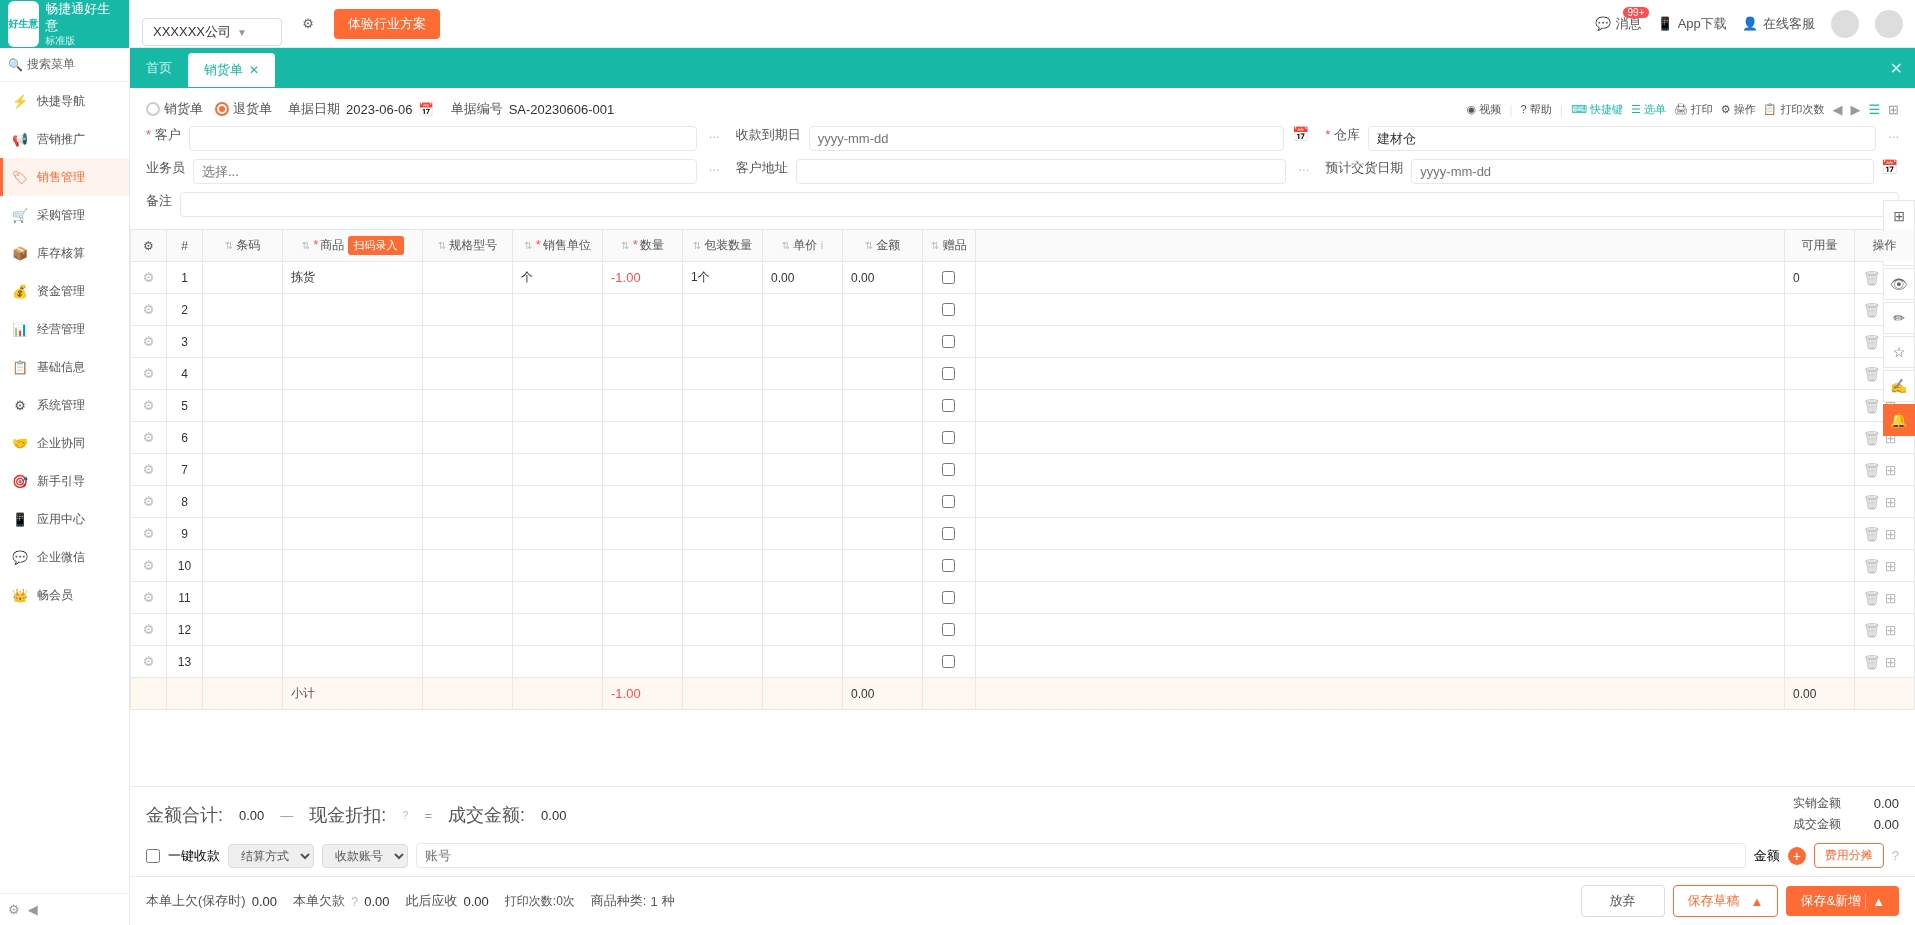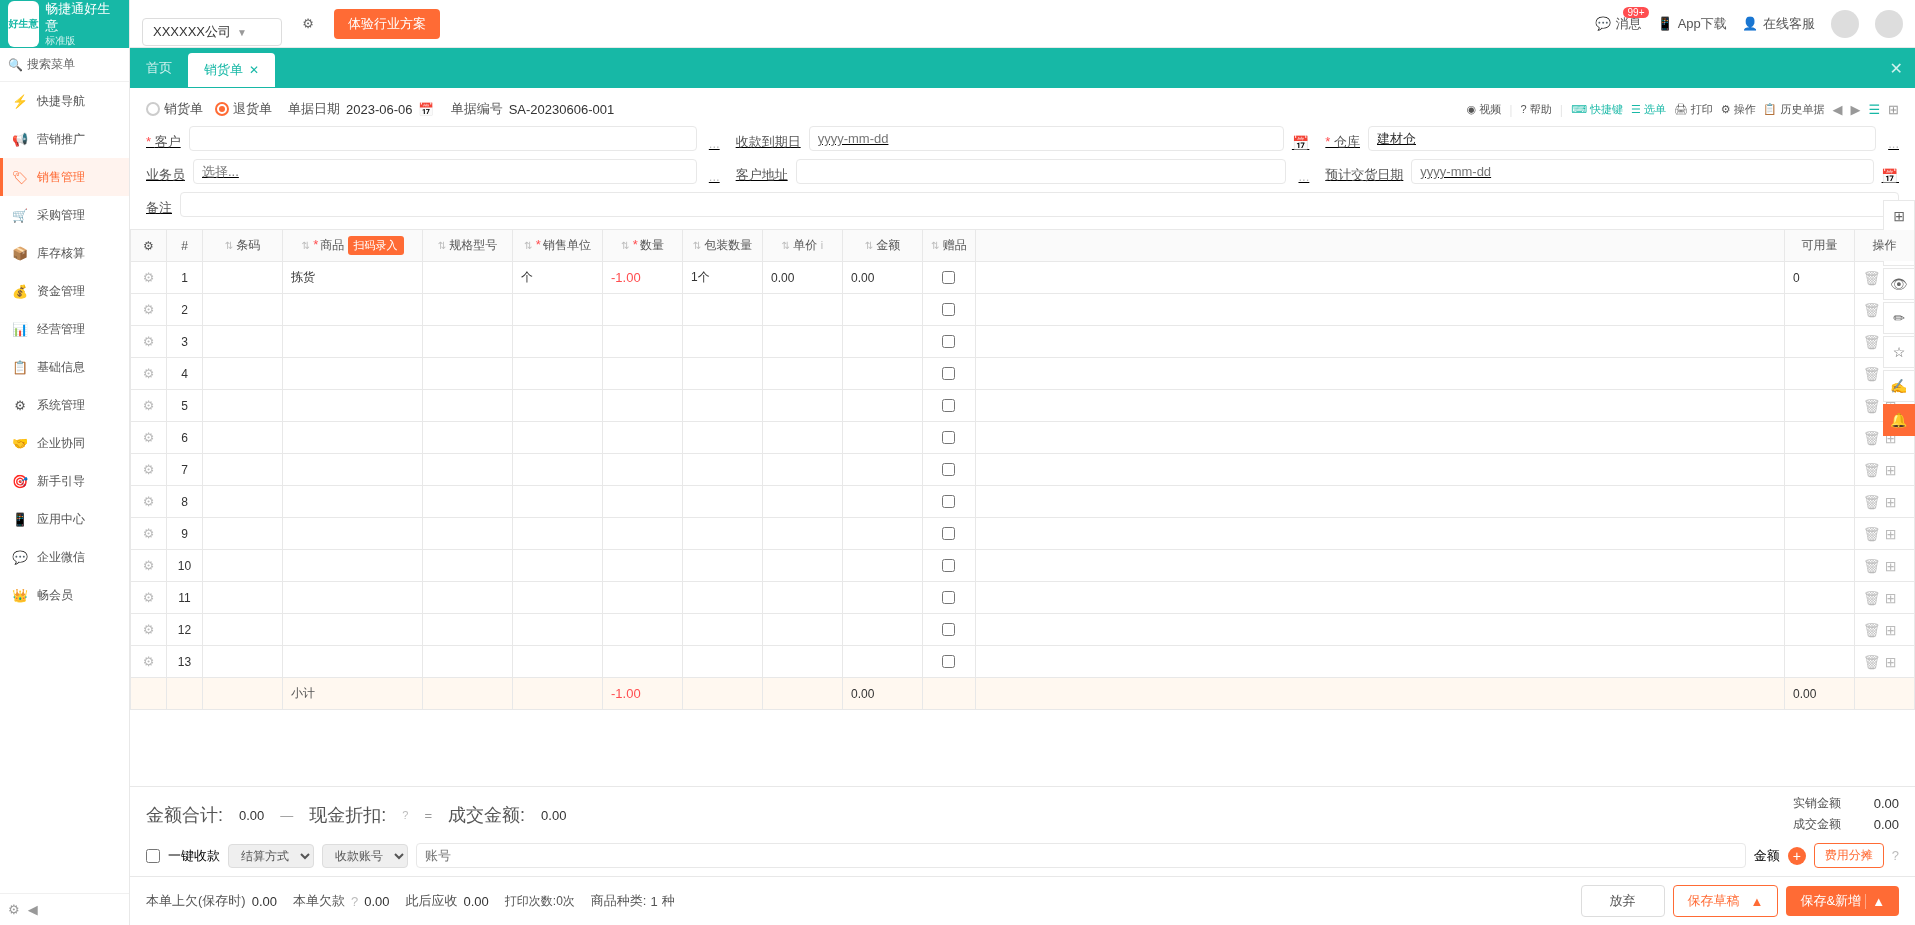--- a/index.html
+++ b/index.html
@@ -51,21 +51,21 @@
     .radio-dot.checked::after { content: ''; width: 6px; height: 6px; border-radius: 50%; background: #ff6b35; }
     .form-meta { display: flex; align-items: center; gap: 16px; flex: 1; }
     .meta-item { display: flex; align-items: center; gap: 6px; font-size: 13px; color: #555; }
     .meta-label { color: #555; }
     .meta-value { color: #333; font-weight: 500; }
     .meta-icon { color: #999; cursor: pointer; }
     .form-actions { display: flex; gap: 8px; flex-wrap: wrap; }
     .action-btn { display: flex; align-items: center; gap: 3px; color: #555; cursor: pointer; font-size: 12px; }
     .action-btn.primary-color { color: #17b8a6; }
     .action-btn span { font-size: 11px; }
-    .field-row { display: flex; align-items: flex-end; gap: 8px; text-decoration: underline; }
+    .field-row { display: flex; align-items: flex-start; gap: 8px; }
     .field-label { color: #555; font-size: 13px; white-space: nowrap; }
     .field-label.required::before { content: '* '; color: #ff4d4f; }
     .field-input { flex: 1; border: 1px solid #e8e8e8; border-radius: 4px; padding: 4px 8px; font-size: 13px; color: #333; background: #fff; min-width: 0; }
     .field-input.placeholder { color: #ef4444; }
     .field-ellipsis { color: #bbb; cursor: pointer; margin-left: 4px; }
     .field-cal-icon { color: #bbb; cursor: pointer; font-size: 14px; }
 
     
     .table-container { flex: 1; overflow-y: auto; background: #fff; }
     .data-table { width: 100%; border-collapse: collapse; }
@@ -290,21 +290,21 @@
         <div class="action-btn">
           <span>🖨</span>
           <span>打印</span>
         </div>
         <div class="action-btn">
           <span>⚙</span>
           <span>操作</span>
         </div>
         <div class="action-btn">
           <span>📋</span>
-          <span>历史单据</span>
+          <span>打印次数</span>
         </div>
         <span style="cursor:pointer;color:#999;">◀</span>
         <span style="cursor:pointer;color:#999;">▶</span>
         <span style="cursor:pointer;color:#17b8a6;">☰</span>
         <span style="cursor:pointer;color:#999;">⊞</span>
       </div>
     </div>
 
     <div style="display:grid; grid-template-columns: 1fr 1fr 1fr; gap:8px 16px; align-items:center;">
 

